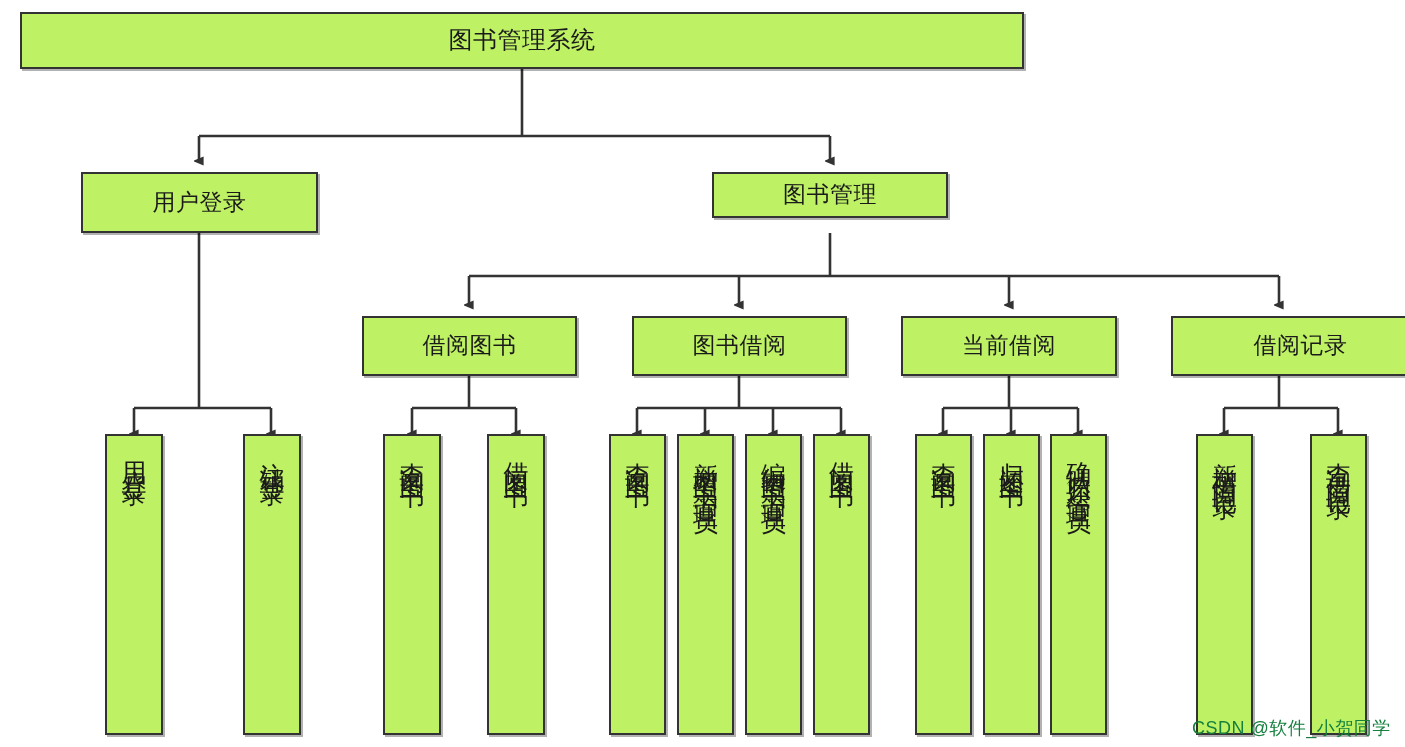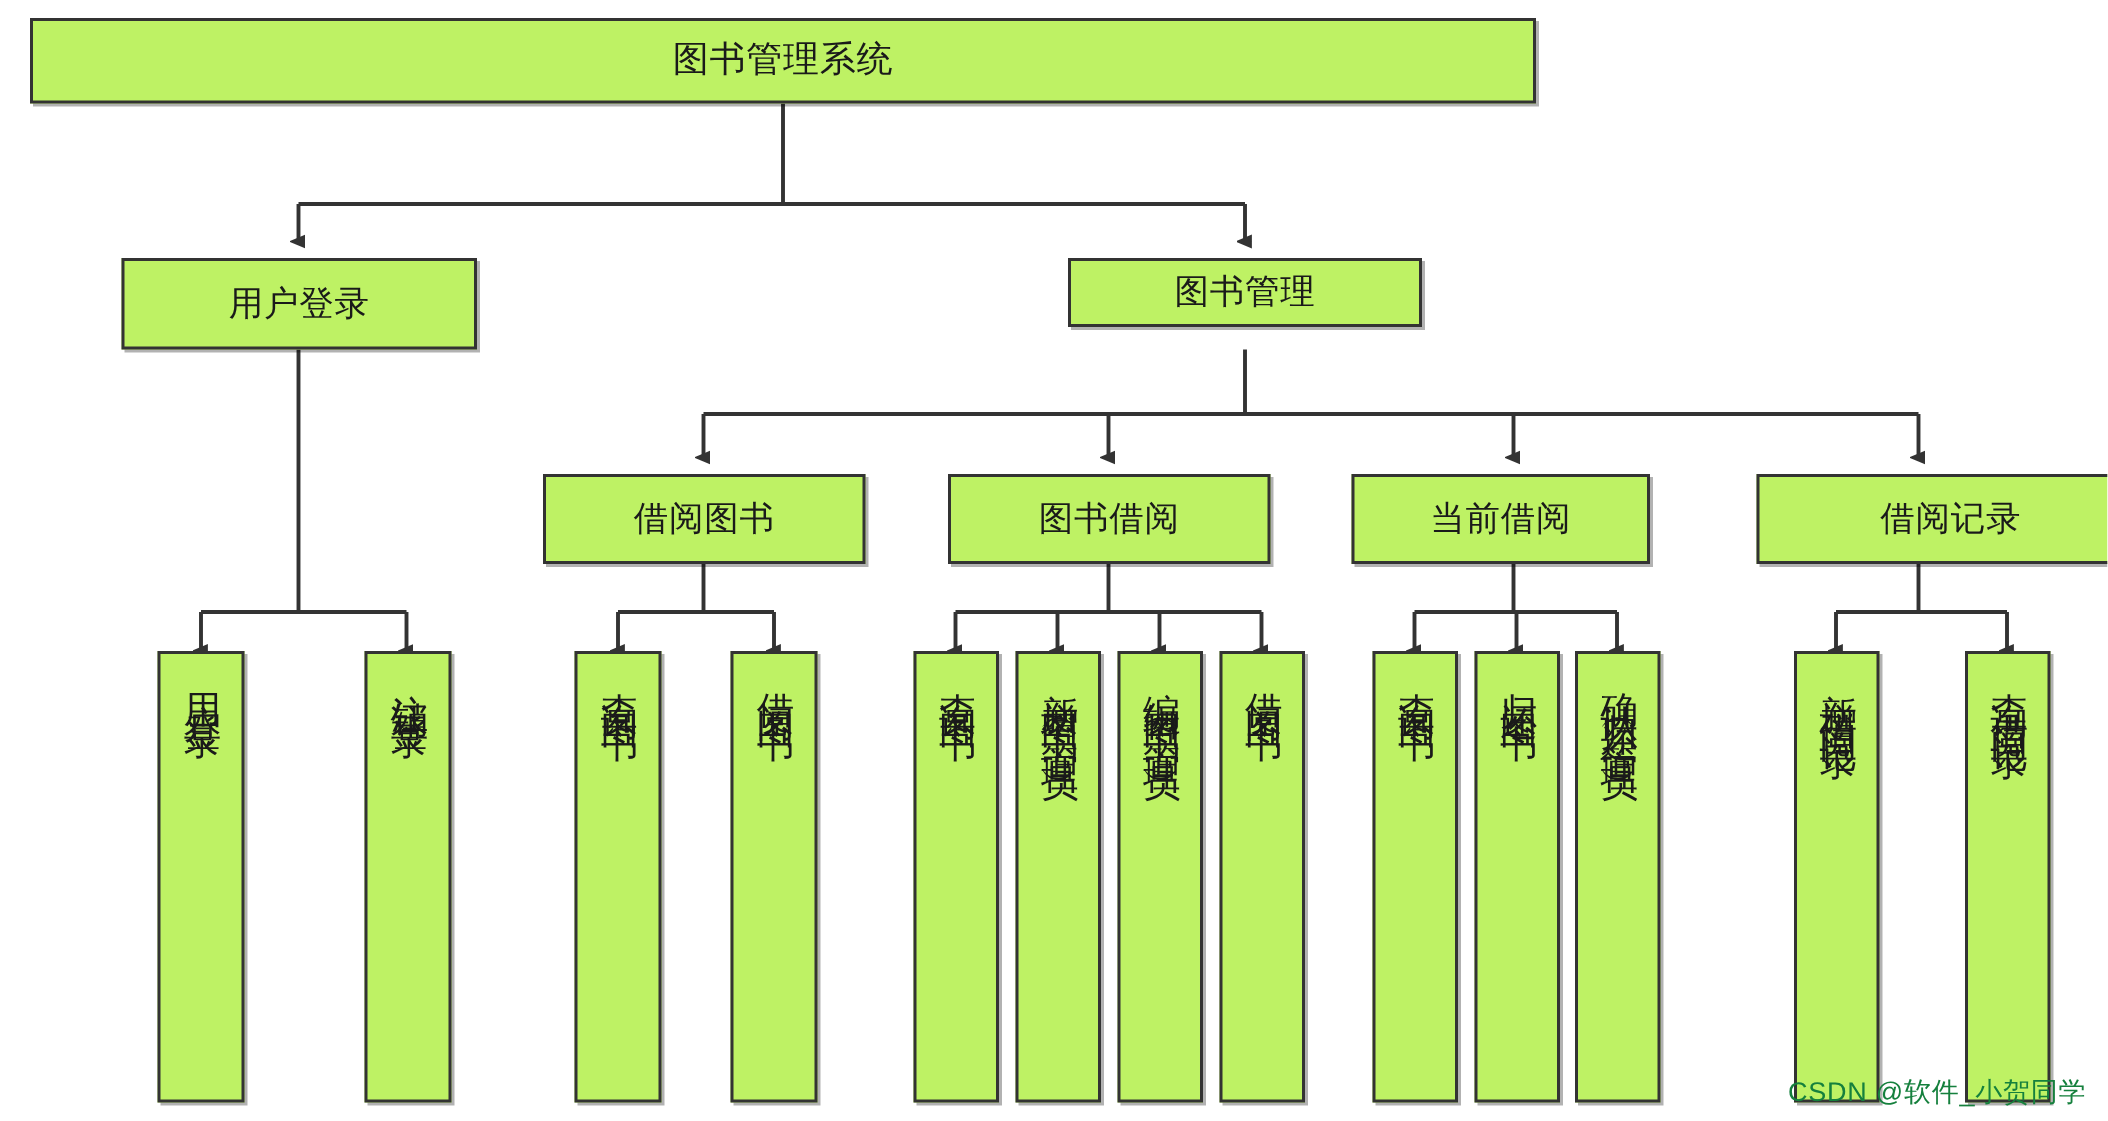--- a/index.html
+++ b/index.html
@@ -142,21 +142,21 @@
   <div class="node horiz" style="left:712px; top:172px; width:236px; height:46px;">
     <span class="label">图书管理</span>
   </div>
 
   <div class="node horiz" style="left:362px; top:316px; width:215px; height:60px;">
     <span class="label">借阅图书</span>
   </div>
   <div class="node horiz" style="left:632px; top:316px; width:215px; height:60px;">
     <span class="label">图书借阅</span>
   </div>
-  <div class="node horiz" style="left:901px; top:316px; width:199px; height:60px;">
+  <div class="node horiz" style="left:901px; top:316px; width:216px; height:60px;">
     <span class="label">当前借阅</span>
   </div>
   <div class="node horiz" style="left:1171px; top:316px; width:259px; height:60px;">
     <span class="label">借阅记录</span>
   </div>
 
   <div class="node vert" style="left:105px; top:434px; width:58px; height:301px;">
     <span class="label">用户登录</span>
   </div>
   <div class="node vert" style="left:243px; top:434px; width:58px; height:301px;">

